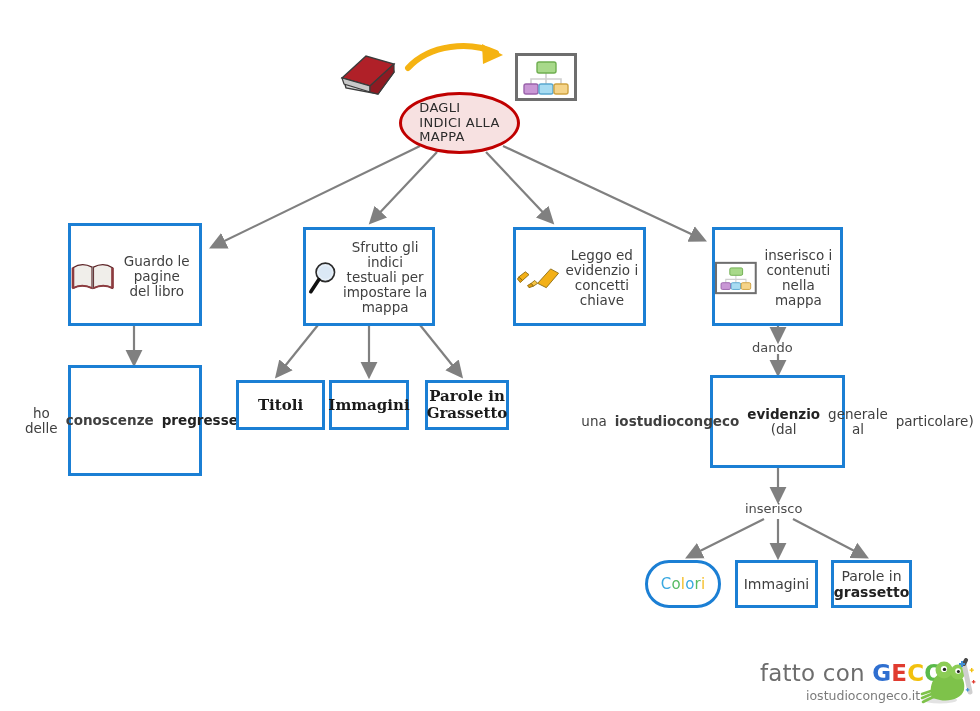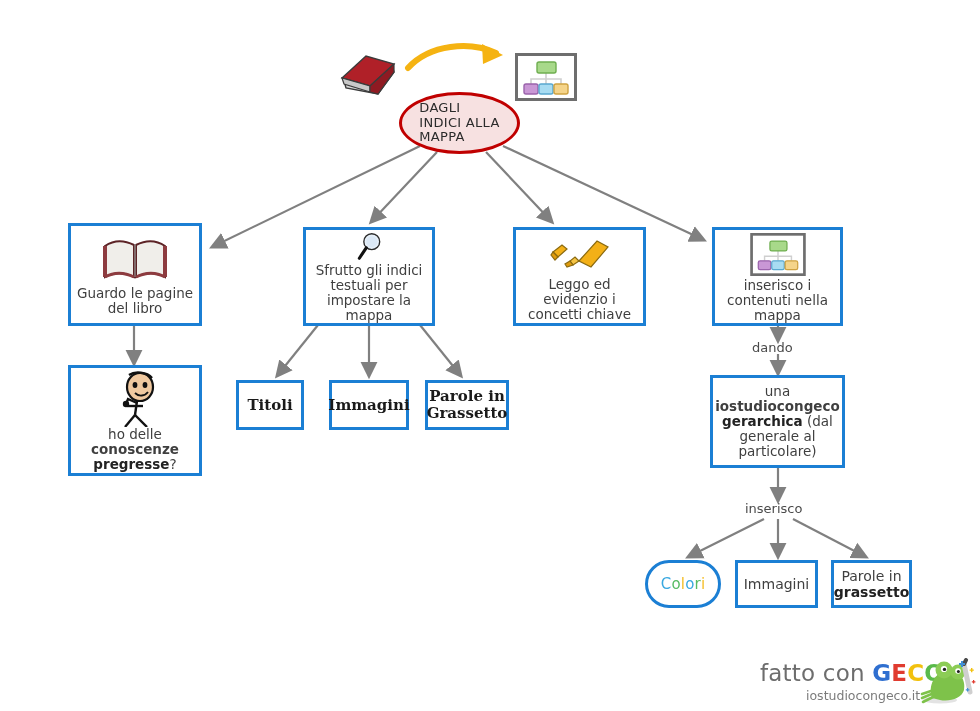--- a/index.html
+++ b/index.html
@@ -3,21 +3,21 @@
 <meta charset="utf-8">
 <style>
   html,body{margin:0;padding:0;background:#ffffff;}
   body{width:980px;height:711px;position:relative;overflow:hidden;
        font-family:"DejaVu Sans","Liberation Sans",sans-serif;}
   #canvas{position:absolute;left:0;top:0;width:980px;height:711px;}
   svg.lines{position:absolute;left:0;top:0;width:980px;height:711px;pointer-events:none;}
 
   
   .node{position:absolute;box-sizing:border-box;border:3px solid #1b7fd4;background:#ffffff;
-        display:flex;flex-direction:column;align-items:center;justify-content:center;
+        display:flex;flex-direction:row;align-items:center;justify-content:center;
         text-align:center;color:#3a3a3a;}
   .node .cap{font-size:13.5px;line-height:15px;color:#3f3f3f;padding:0 4px;}
   .node .icon{display:block;}
 
   .chip{position:absolute;box-sizing:border-box;border:3px solid #1b7fd4;background:#ffffff;
         display:flex;align-items:center;justify-content:center;text-align:center;
         font-family:"DejaVu Serif","Liberation Serif",serif;font-weight:bold;font-size:15px;
         color:#1a1a1a;line-height:17px;}
 
   .plainchip{position:absolute;box-sizing:border-box;border:3px solid #1b7fd4;background:#ffffff;
@@ -157,21 +157,21 @@
       <circle cx="24" cy="14" r="11.5" fill="#e6eff8" stroke="#2b2b2b" stroke-width="2"></circle>
       <circle cx="24" cy="14" r="8" fill="#dbe8f5" stroke="none"></circle>
       <path d="M16,23 L6,38" stroke="#111" stroke-width="4.5" stroke-linecap="round"></path>
     </svg>
     <span class="cap" style="white-space:pre-line;margin-top:2px;">Sfrutto gli indici
 testuali per
 impostare la
 mappa</span>
   </div>
 
-  <div class="chip" style="left:236px;top:380px;width:68px;height:50px;">
+  <div class="chip" style="left:236px;top:380px;width:89px;height:50px;">
     <span>Titoli</span>
   </div>
   <div class="chip" style="left:329px;top:380px;width:80px;height:50px;">
     <span>Immagini</span>
   </div>
   <div class="chip" style="left:425px;top:380px;width:84px;height:50px;">
     <span style="white-space:pre-line;">Parole in
 Grassetto</span>
   </div>
 
@@ -207,21 +207,21 @@
     <span class="cap" style="white-space:pre-line;margin-top:2px;">inserisco i
 contenuti nella
 mappa</span>
   </div>
 
   <div class="edgelabel" style="left:752px;top:340px;">dando</div>
 
   <div class="node" style="left:710px;top:375px;width:135px;height:93px;">
     <span class="cap">una</span>
     <span class="cap b">iostudiocongeco</span>
-    <span class="cap"><b class="b">gerarchica</b><span> (dal</span></span>
+    <span class="cap"><b class="b">evidenzio</b><span> (dal</span></span>
     <span class="cap">generale al</span>
     <span class="cap">particolare)</span>
   </div>
 
   <div class="edgelabel" style="left:745px;top:501px;">inserisco</div>
 
   <div class="plainchip" style="left:645px;top:560px;width:76px;height:48px;border-radius:24px;">
     <span class="colori"><span class="l1">C</span><span class="l2">o</span><span class="l3">l</span><span class="l4">o</span><span class="l5">r</span><span class="l6">i</span></span>
   </div>
 

